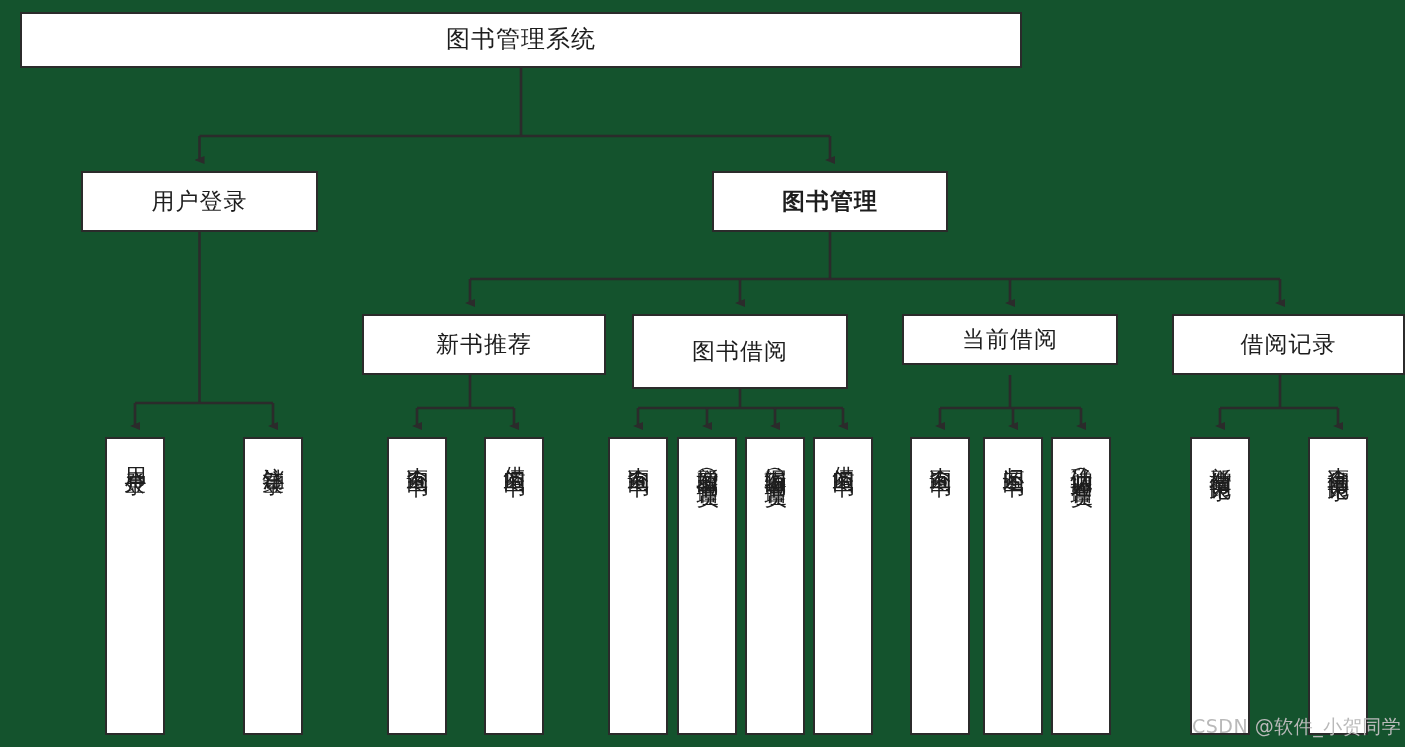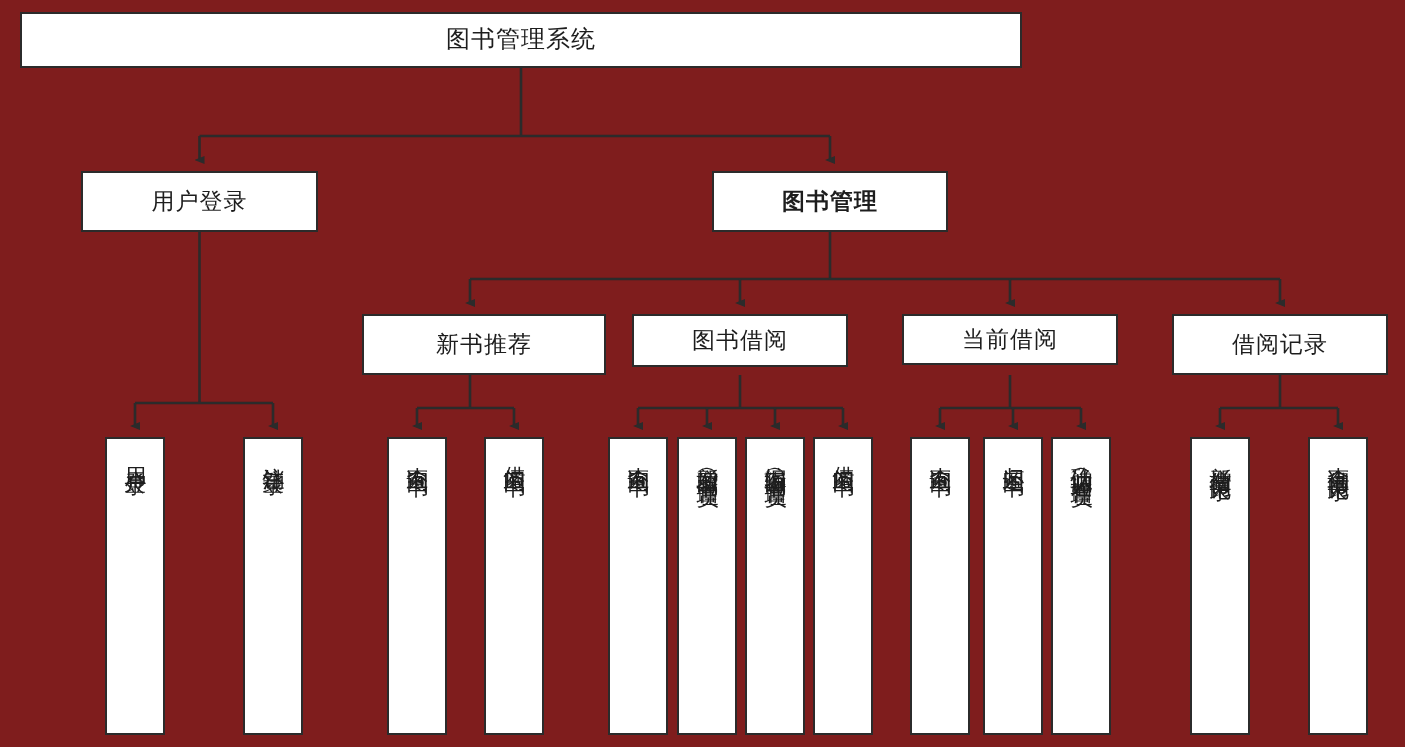--- a/index.html
+++ b/index.html
@@ -7,21 +7,21 @@
     padding: 0;
     background: #ffffff;
   }
   body {
     font-family: "DejaVu Sans", "Liberation Sans", sans-serif;
   }
   #canvas {
     position: relative;
     width: 1405px;
     height: 747px;
-    background: #7f1d1d;
+    background: #14532d;
     overflow: hidden;
   }
   svg.edges {
     position: absolute;
     left: 0;
     top: 0;
     width: 1405px;
     height: 747px;
     pointer-events: none;
   }
@@ -118,27 +118,27 @@
       </div>
       <div class="node branch" style="left: 81px; top: 171px; width: 237px; height: 61px;">
         <span class="label">用户登录</span>
       </div>
       <div class="node branch" style="left: 712px; top: 171px; width: 236px; height: 61px; font-weight: bold;">
         <span class="label">图书管理</span>
       </div>
       <div class="node branch" style="left: 362px; top: 314px; width: 244px; height: 61px;">
         <span class="label">新书推荐</span>
       </div>
-      <div class="node branch" style="left: 632px; top: 314px; width: 216px; height: 53px;">
+      <div class="node branch" style="left: 632px; top: 314px; width: 216px; height: 75px;">
         <span class="label">图书借阅</span>
       </div>
       <div class="node branch" style="left: 902px; top: 314px; width: 216px; height: 51px;">
         <span class="label">当前借阅</span>
       </div>
-      <div class="node branch" style="left: 1172px; top: 314px; width: 216px; height: 61px;">
+      <div class="node branch" style="left: 1172px; top: 314px; width: 233px; height: 61px;">
         <span class="label">借阅记录</span>
       </div>
       <div class="node leaf" style="left: 105px; top: 437px; width: 60px; height: 298px;">
         <span class="label">用户登录</span>
       </div>
       <div class="node leaf" style="left: 243px; top: 437px; width: 60px; height: 298px;">
         <span class="label">注销登录</span>
       </div>
       <div class="node leaf" style="left: 387px; top: 437px; width: 60px; height: 298px;">
         <span class="label">查询图书</span>
@@ -168,14 +168,15 @@
         <span class="label">确认归还（管理员）</span>
       </div>
       <div class="node leaf" style="left: 1190px; top: 437px; width: 60px; height: 298px;">
         <span class="label">新增借阅记录</span>
       </div>
       <div class="node leaf" style="left: 1308px; top: 437px; width: 60px; height: 298px;">
         <span class="label">查询借阅记录</span>
       </div>
     </div>
 
+  <div class="watermark" style="left: 1192px; top: 714px;">CSDN @软件_小贺同学</div>
 
 </div>
 
 </body></html>

